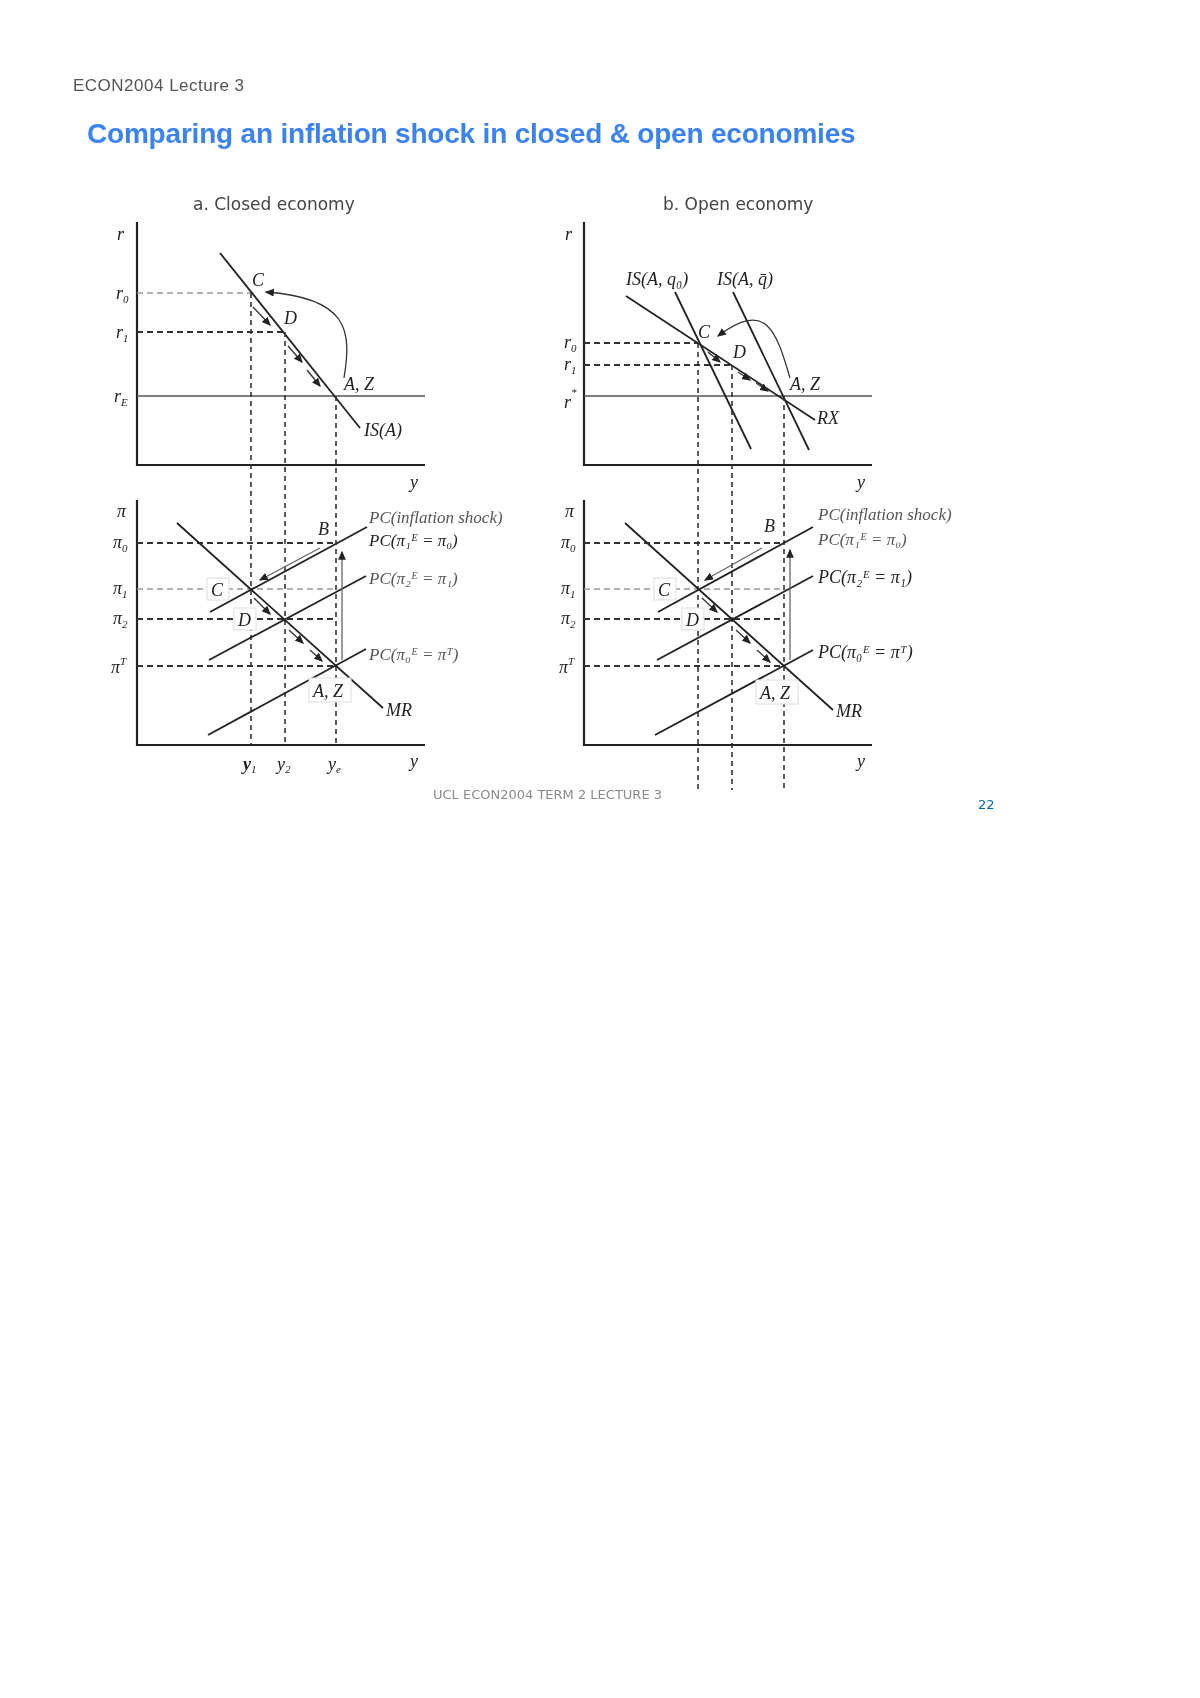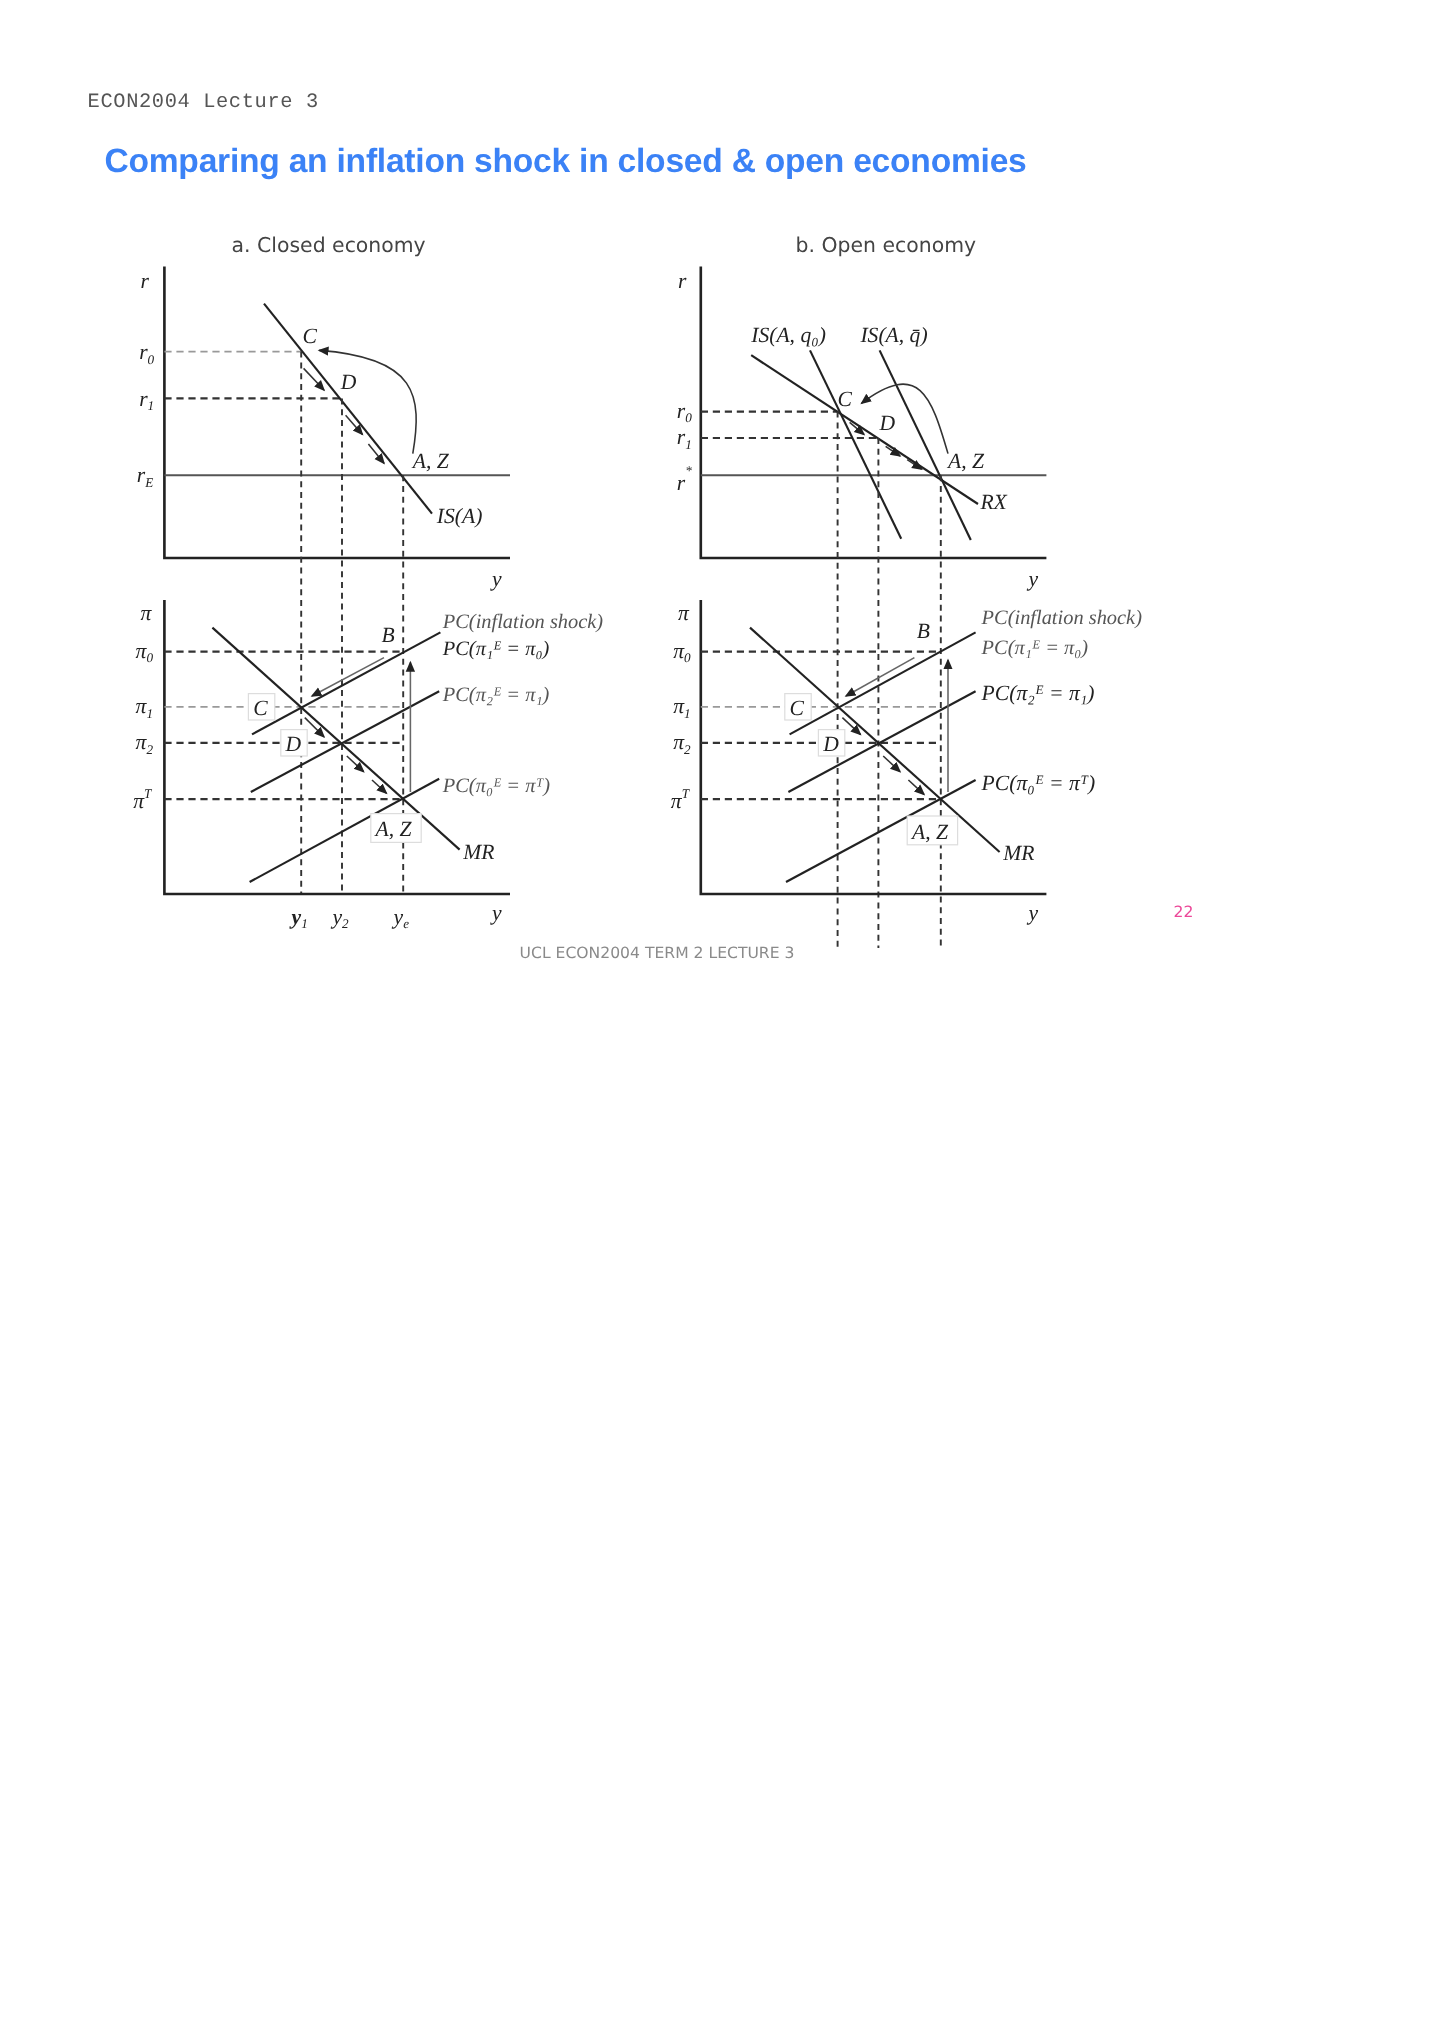--- a/index.html
+++ b/index.html
@@ -1,20 +1,20 @@
 <!DOCTYPE html>
 <html><head>
 <meta charset="utf-8">
 <style>
   html, body { margin: 0; padding: 0; background: #ffffff; }
   body { width: 1200px; height: 1698px; position: relative; overflow: hidden; font-family: "Liberation Sans", sans-serif; }
-  .header { position: absolute; left: 73px; top: 76px; font-size: 17px; color: #555555; letter-spacing: 0.5px; font-family: Liberation Mono, monospace; }
+  .header { position: absolute; left: 73px; top: 76px; font-size: 17px; color: #555555; letter-spacing: 0.5px; font-family: Liberation Sans, sans-serif; }
   .title { position: absolute; left: 87px; top: 118px; font-size: 28px; font-weight: bold; color: #3b82f6; font-family: "Liberation Sans", sans-serif; letter-spacing: -0.2px; }
   .footer-left { position: absolute; left: 433px; top: 787px; font-size: 13px; color: #8a8a8a; font-family: "DejaVu Sans", sans-serif; }
-  .footer-right { position: absolute; left: 978px; top: 753px; font-size: 13px; color: #ec4899; font-family: "DejaVu Sans", sans-serif; }
+  .footer-right { position: absolute; left: 978px; top: 797px; font-size: 13px; color: #0369a1; font-family: "DejaVu Sans", sans-serif; }
   svg.fig { position: absolute; left: 0; top: 0; }
   .panel-title { font-family: "DejaVu Sans", sans-serif; font-size: 17px; fill: #444; }
   .lbl { font-family: "Liberation Serif", serif; font-style: italic; font-size: 18px; fill: #222; }
   .lbl-g { font-family: "Liberation Serif", serif; font-style: italic; font-size: 17px; fill: #555; }
   .lbl-b { font-family: "Liberation Serif", serif; font-size: 17px; fill: #222; }
   .sub { font-size: 11px; }
   .axis { stroke: #222; stroke-width: 2.2; fill: none; }
   .curve { stroke: #222; stroke-width: 1.8; fill: none; }
   .dash { stroke: #333; stroke-width: 1.8; stroke-dasharray: 6 4; fill: none; }
   .dash-g { stroke: #999; stroke-width: 1.5; stroke-dasharray: 6 4; fill: none; }

